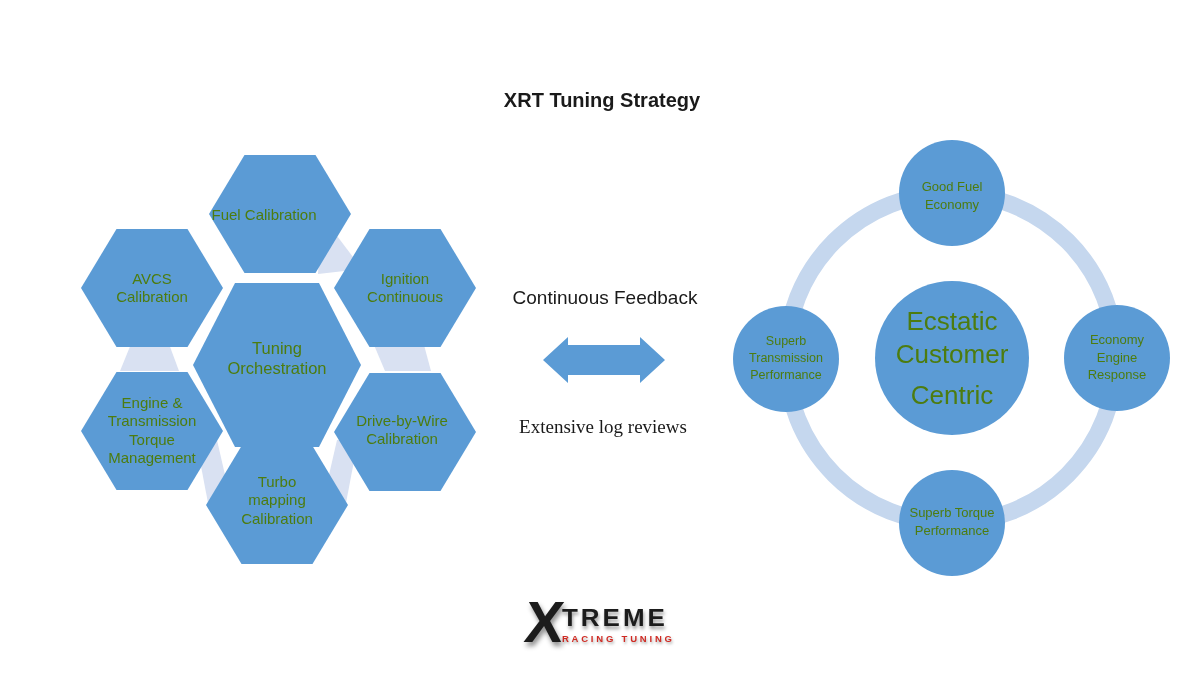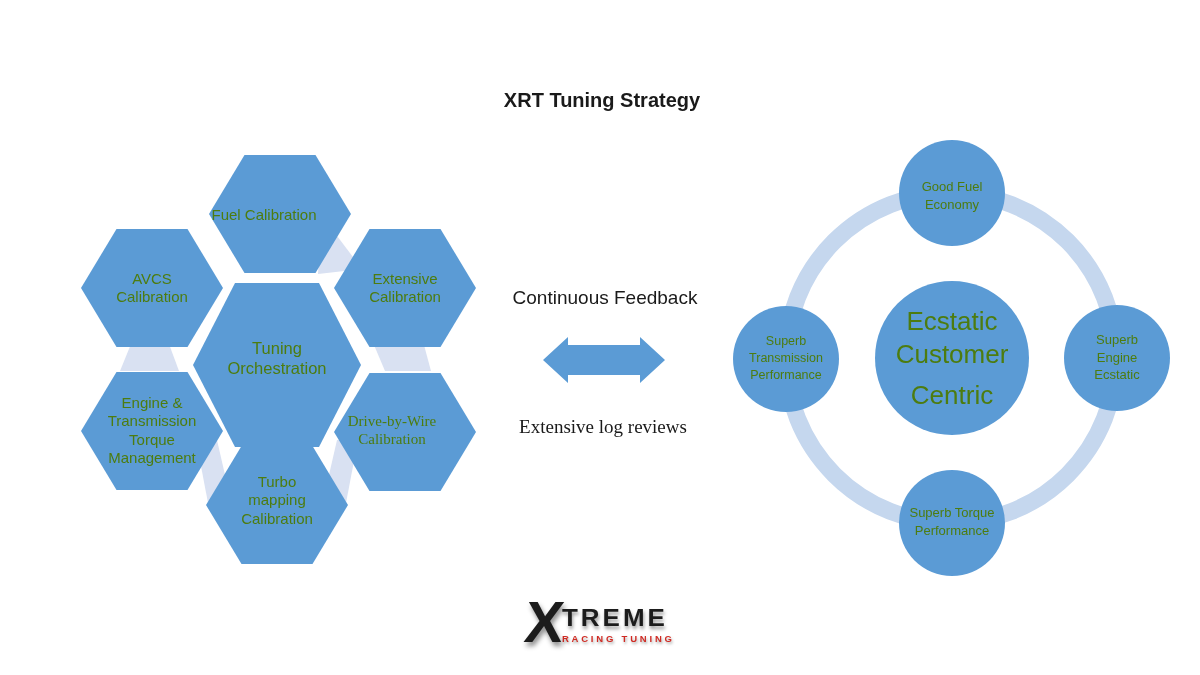--- a/index.html
+++ b/index.html
@@ -104,32 +104,32 @@
   <circle class="node-circle" cx="786" cy="359" r="53"></circle>
   <circle class="node-circle" cx="1117" cy="358" r="53"></circle>
   <circle class="node-circle" cx="952" cy="523" r="53"></circle>
   <circle class="node-circle" cx="952" cy="358" r="77"></circle>
 </svg>
 
 <div class="lbl dark title-lbl" style="left:602px;top:100px;">XRT Tuning Strategy</div>
 
 <div class="lbl hex-lbl" style="left:264px;top:215px;width:112px;">Fuel Calibration</div>
 <div class="lbl hex-lbl" style="left:152px;top:288px;width:110px;">AVCS Calibration</div>
-<div class="lbl hex-lbl" style="left:405px;top:288px;width:110px;">Extensive Calibration</div>
+<div class="lbl hex-lbl" style="left:405px;top:288px;width:110px;">Ignition Continuous</div>
 <div class="lbl tuning-lbl" style="left:277px;top:358px;width:140px;">Tuning Orchestration</div>
 <div class="lbl hex-lbl" style="left:152px;top:431px;width:120px;">Engine &amp; Transmission Torque Management</div>
-<div class="lbl hex-lbl" style="left:392px;top:430px;width:96px;font-family:Liberation Serif, serif;">Drive-by-Wire Calibration</div>
+<div class="lbl hex-lbl" style="left:402px;top:430px;width:96px;">Drive-by-Wire Calibration</div>
 <div class="lbl hex-lbl" style="left:277px;top:500px;width:96px;">Turbo mapping Calibration</div>
 
 <div class="lbl dark mid-lbl" style="left:605px;top:298px;">Continuous Feedback</div>
 <div class="lbl dark mid-lbl" style="left:603px;top:427px;font-family:Liberation Serif, serif;">Extensive log reviews</div>
 
 <div class="lbl circ-lbl" style="left:952px;top:196px;width:92px;">Good Fuel Economy</div>
 <div class="lbl circ-lbl" style="left:786px;top:358px;width:90px;font-size:12.5px;">Superb Transmission Performance</div>
-<div class="lbl circ-lbl" style="left:1117px;top:357px;width:80px;">Superb Engine Ecstatic</div>
+<div class="lbl circ-lbl" style="left:1117px;top:357px;width:80px;">Economy Engine Response</div>
 <div class="lbl circ-lbl" style="left:952px;top:522px;width:92px;">Superb Torque Performance</div>
 <div class="lbl center-circ-lbl" style="left:952px;top:358px;width:132px;">
   <div class="line1">Ecstatic Customer</div>
   <div class="line2">Centric</div>
 </div>
 
 <div class="logo">
   <span class="logo-x">X</span>
   <span class="logo-right">
     <span class="logo-name">TREME</span>

